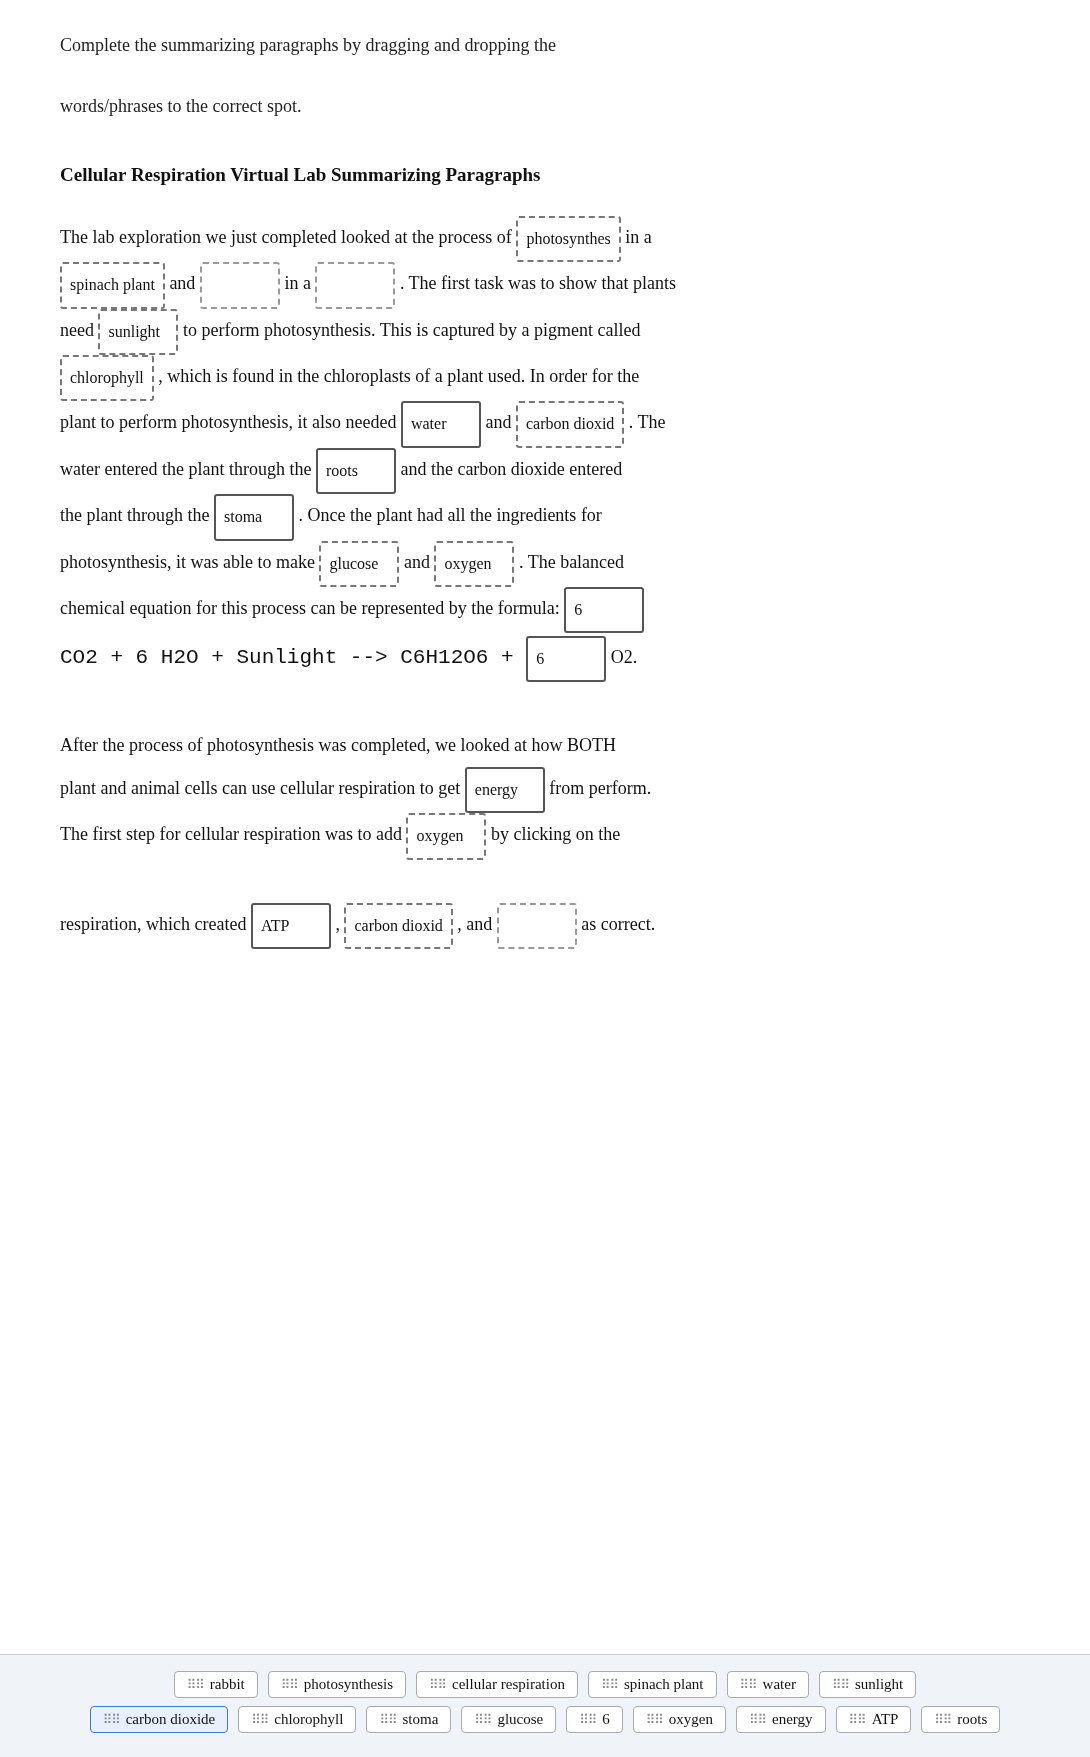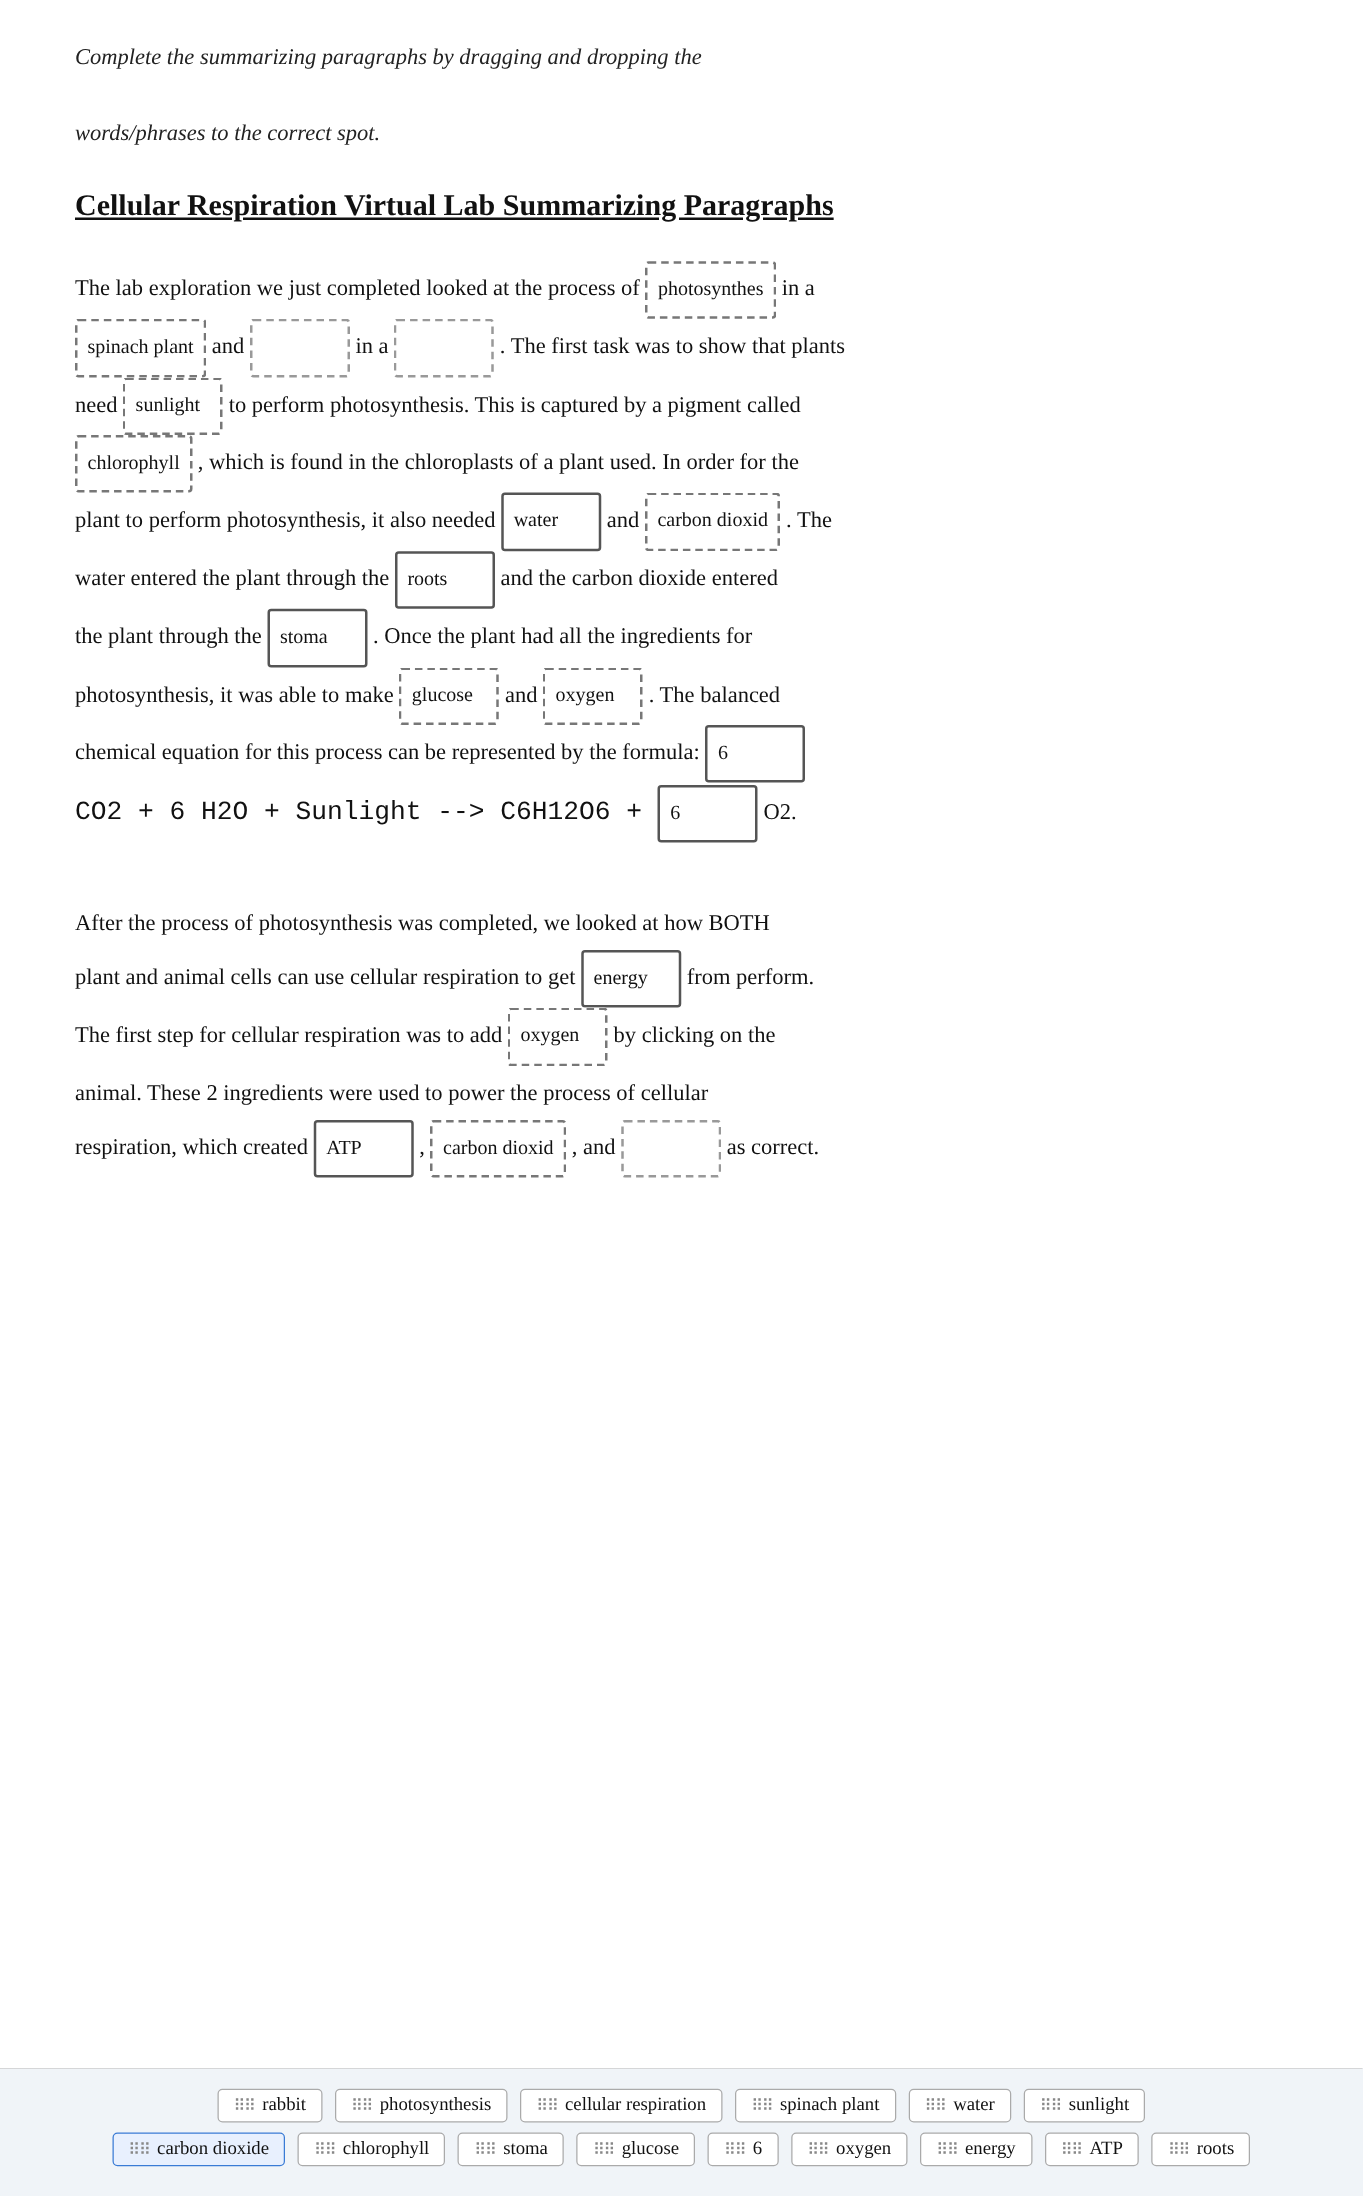--- a/index.html
+++ b/index.html
@@ -11,30 +11,28 @@
       width: 1090px;
       min-height: 1757px;
     }
     .main-container {
       padding: 30px 60px 30px 60px;
       max-width: 1090px;
     }
     .instructions {
       font-size: 18px;
       color: #222;
-      margin-bottom: 30px;
+      margin-bottom: 42px;
       line-height: 1.7;
-      font-style: italic;
     }
     .section-title {
       font-weight: bold;
-      font-size: 24px;
+      font-size: 19px;
       margin-bottom: 30px;
       margin-top: 20px;
-      text-decoration: underline;
     }
     .paragraph-block {
       font-size: 18px;
       line-height: 2.4;
       margin-bottom: 40px;
     }
     .drop-box {
       display: inline-block;
       border: 2px dashed #999;
       border-radius: 3px;
@@ -174,21 +172,20 @@
       <span>plant and animal cells can use cellular respiration to get </span>
       <span class="drop-box solid">energy</span>
       <span> from perform.</span>
       <br>
       
       <span> The first step for cellular respiration was to add </span>
       <span class="drop-box filled">oxygen</span>
       <span> by clicking on the</span>
       <br>
       
-      <span>animal. These 2 ingredients were used to power the process of cellular</span>
       <br>
       
       <span>respiration, which created</span>
       <span class="drop-box solid">ATP</span>
       <span> , </span>
       <span class="drop-box filled">carbon dioxid</span>
       <span>, and </span>
       <span class="drop-box">&nbsp;&nbsp;&nbsp;&nbsp;&nbsp;&nbsp;&nbsp;&nbsp;&nbsp;&nbsp;&nbsp;&nbsp;</span>
       <span> as correct.</span>
     </div>

